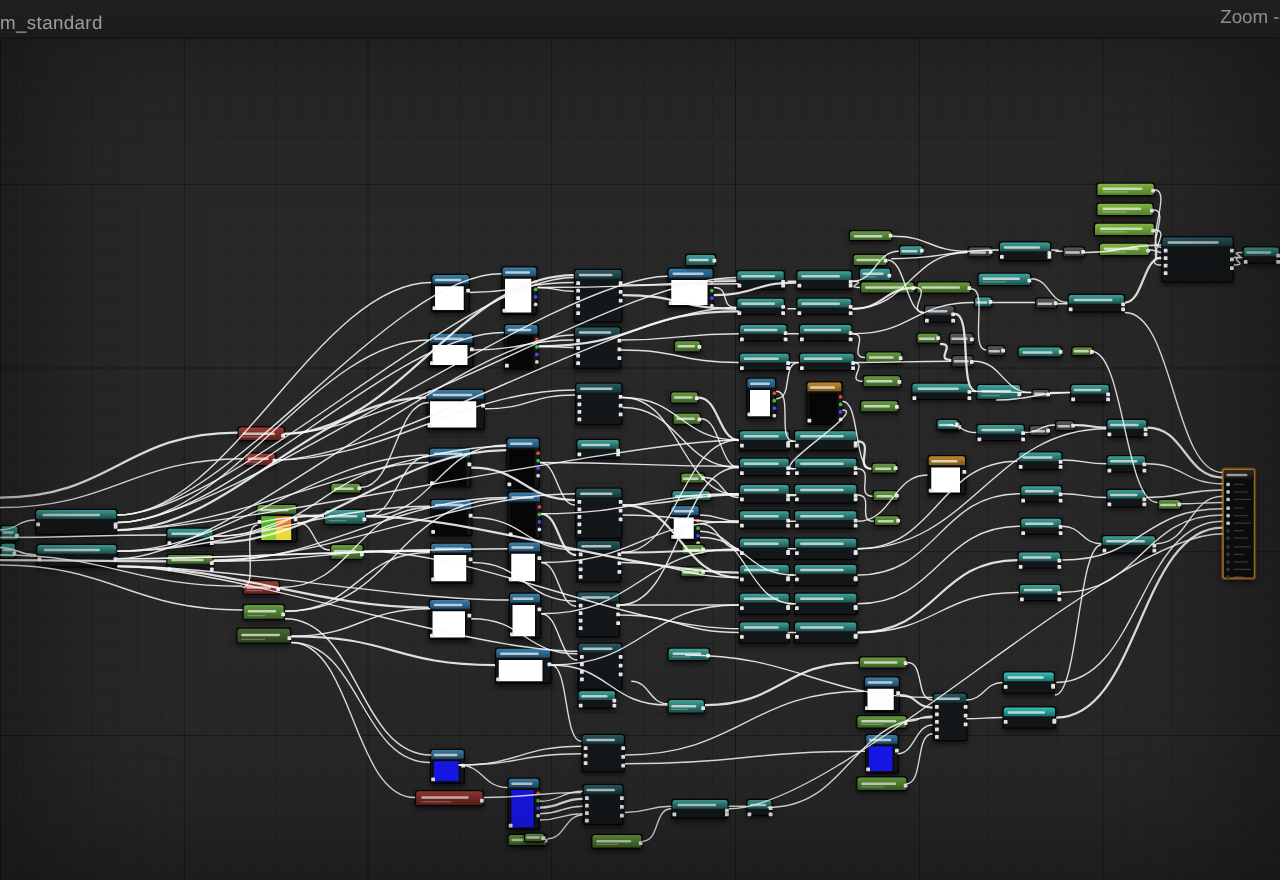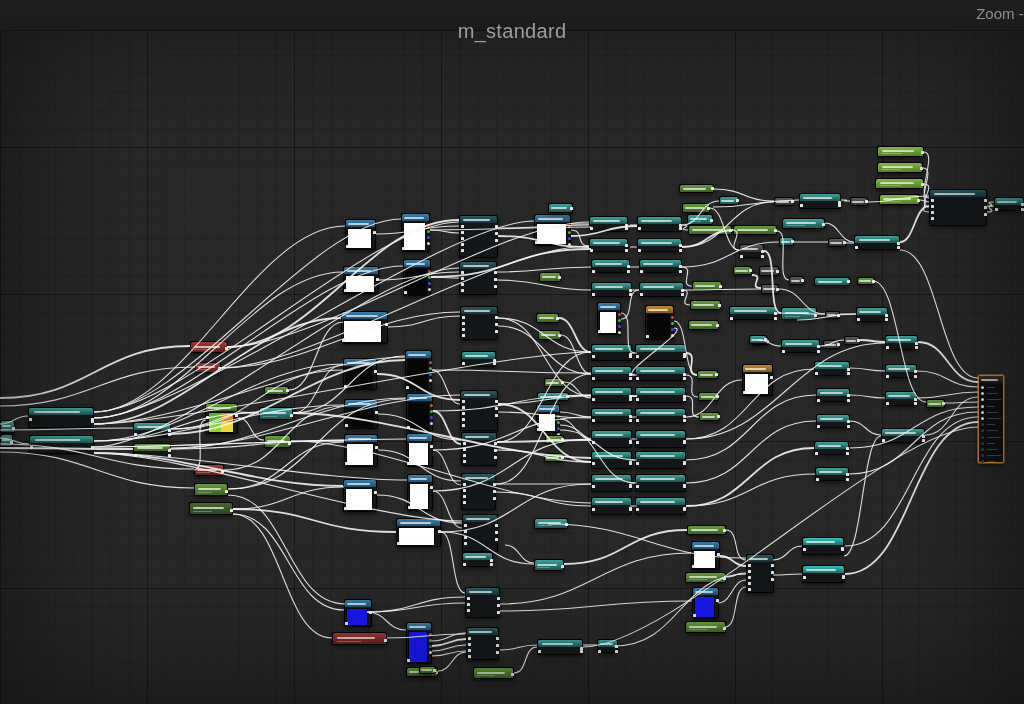--- a/index.html
+++ b/index.html
@@ -13,22 +13,22 @@
       linear-gradient(to bottom, rgba(0,0,0,0.28) 1px, transparent 1px),
       linear-gradient(to right, rgba(0,0,0,0.12) 1px, transparent 1px),
       linear-gradient(to bottom, rgba(0,0,0,0.12) 1px, transparent 1px);
     background-size:147px 147px,147px 147px,18.375px 18.375px,18.375px 18.375px;
     background-position:72px 37px,72px 37px,screen 0 0,0 0;}
   #vignette{position:absolute;inset:0;pointer-events:none;z-index:6;
     box-shadow:inset 0 0 140px rgba(0,0,0,0.55);}
   
   #topbar{position:absolute;left:0;top:0;width:100%;height:30px;z-index:7;
     background:linear-gradient(#202020,#1b1b1b);border-bottom:1px solid #121212;}
-  #topbar .title{position:absolute;left:0;right:0;top:20px;text-align:center;
-    color:#9d9d9d;font-size:20px;letter-spacing:.3px;}
+  #topbar .title{position:absolute;left:0;right:0;top:10px;
+    color:#9d9d9d;font-size:15px;letter-spacing:.3px;}
   #topbar .zoom{position:absolute;right:-8px;top:5px;color:#8f8f8f;font-size:15px;}
   
   #wires{position:absolute;inset:0;z-index:3;pointer-events:none;}
   #wires path{fill:none;stroke:rgba(248,248,248,0.88);}
   
   #nodes{position:absolute;inset:0;z-index:2;}
   .node{position:absolute;border-radius:2px;box-shadow:0 2px 4px rgba(0,0,0,0.55);
     background:#141719;border:1px solid rgba(0,0,0,0.8);box-sizing:border-box;}
   .node .hd{position:relative;width:100%;border-radius:2px 2px 0 0;overflow:hidden;}
   .node .hd .tx{position:absolute;left:8%;top:38%;height:2px;width:72%;

